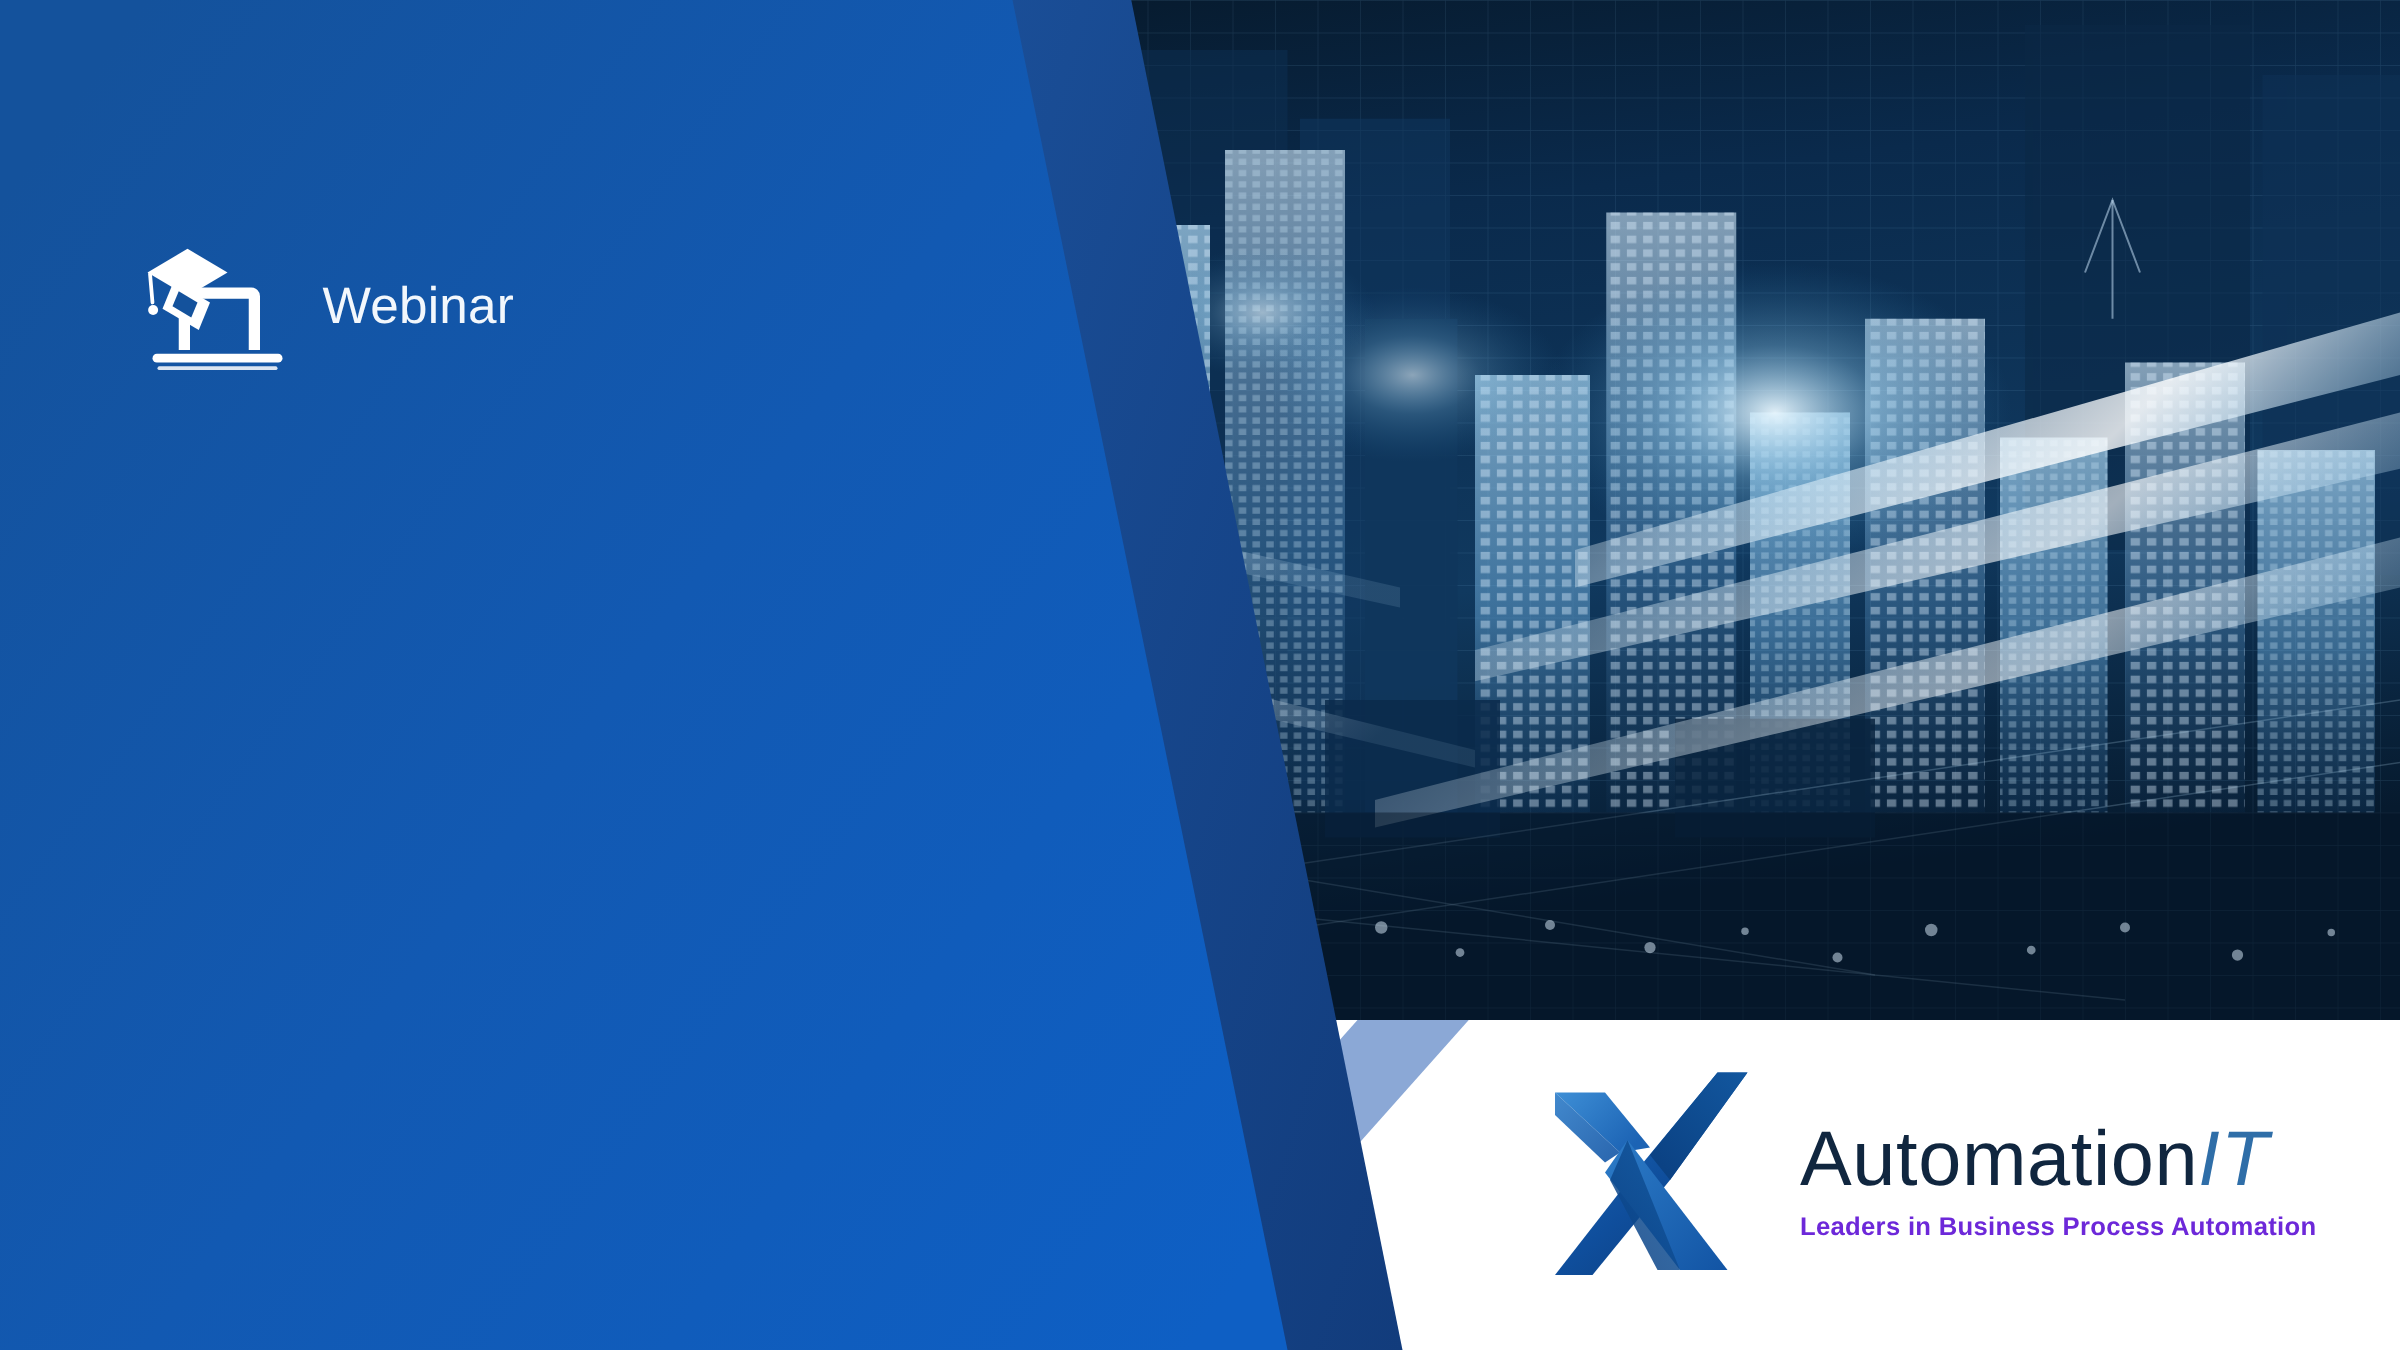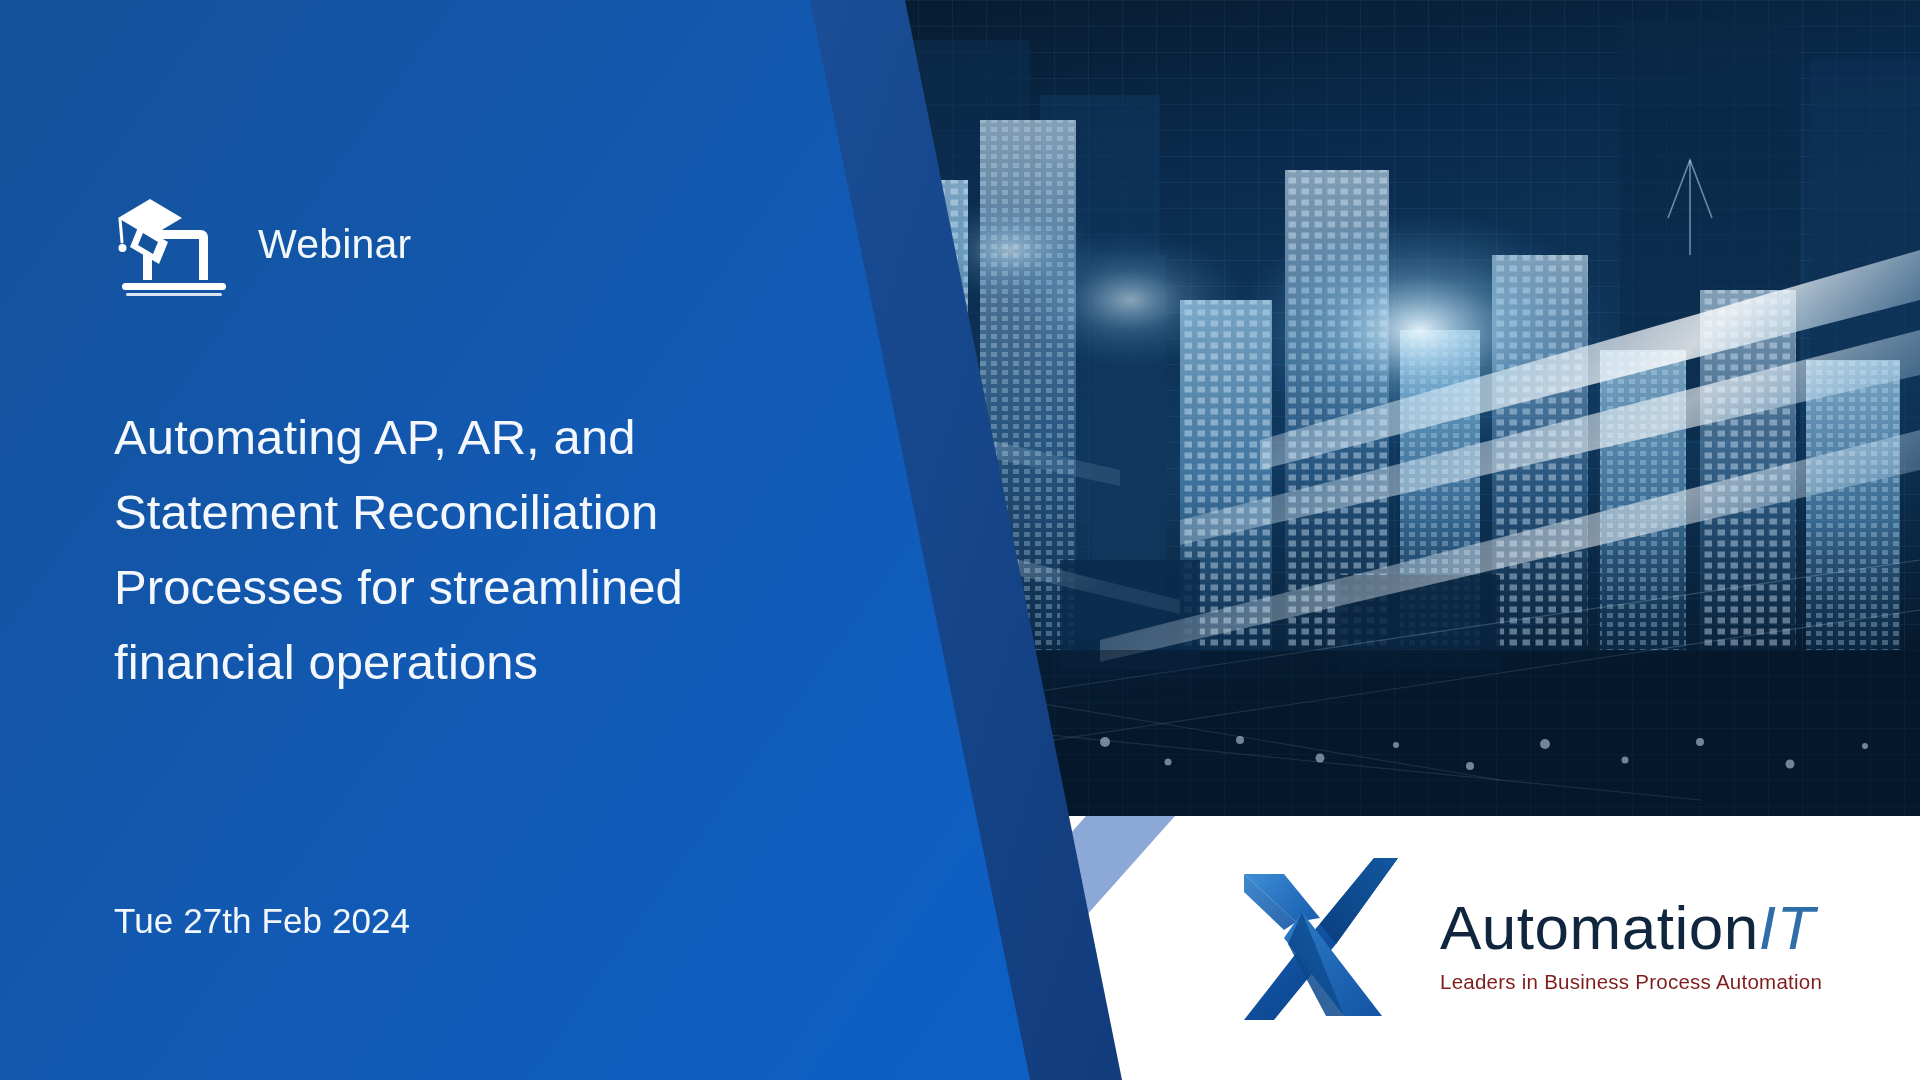--- a/index.html
+++ b/index.html
@@ -87,22 +87,22 @@
   .logo-text-wrap { display:flex; flex-direction:column; padding-top:14px; }
   .logo-wordmark {
     font-size:62px; line-height:1; font-weight:300;
     color:#10263f; letter-spacing:.5px; white-space:nowrap;
   }
   .logo-wordmark .it {
     font-style:italic; color:#2f6ea8; font-weight:400; letter-spacing:1px;text-align:right;
   }
   .logo-tagline {
     margin-top:13px;
-    font-size:20.5px; line-height:1; font-weight:400;
-    color:#7f1d1d; letter-spacing:.25px; white-space:nowrap;
+    font-size:20.5px; line-height:1; font-weight:700;
+    color:#6d28d9; letter-spacing:.25px; white-space:nowrap;
   }
 </style>
 </head>
 <body>
 
 <div class="stage">
 
   <div class="hero-photo">
     <svg class="hero-svg" viewBox="0 0 1920 816" preserveAspectRatio="none">
       <defs>
@@ -280,24 +280,22 @@
 
         <path d="M27 33 L56 50 L47 72 L18 55 Z" fill="#ffffff"></path>
         <path d="M31 41 L46 50 L41 62 L26 53 Z" fill="#14529C"></path>
 
         <path d="M8 27 L10 50" stroke="#ffffff" stroke-width="3" fill="none" stroke-linecap="round"></path>
         <circle cx="10.5" cy="56" r="4" fill="#ffffff"></circle>
       </svg>
       <span class="badge-label">Webinar</span>
     </div>
 
-    <h1 class="headline">Automating AP, AR, and Statement Reconciliation Processes for streamlined financial operations</h1>
 
     <div class="datetime">
-      <div>Tue 27th Feb 2024</div>
     </div>
   </div>
 
   <div class="logo-lockup">
     <svg class="logo-x" viewBox="0 0 178 172">
       <defs>
         <linearGradient id="xA" x1="0" y1="0" x2="1" y2="0.6">
           <stop offset="0%" stop-color="#3E8FD6"></stop>
           <stop offset="100%" stop-color="#1C63B4"></stop>
         </linearGradient>

